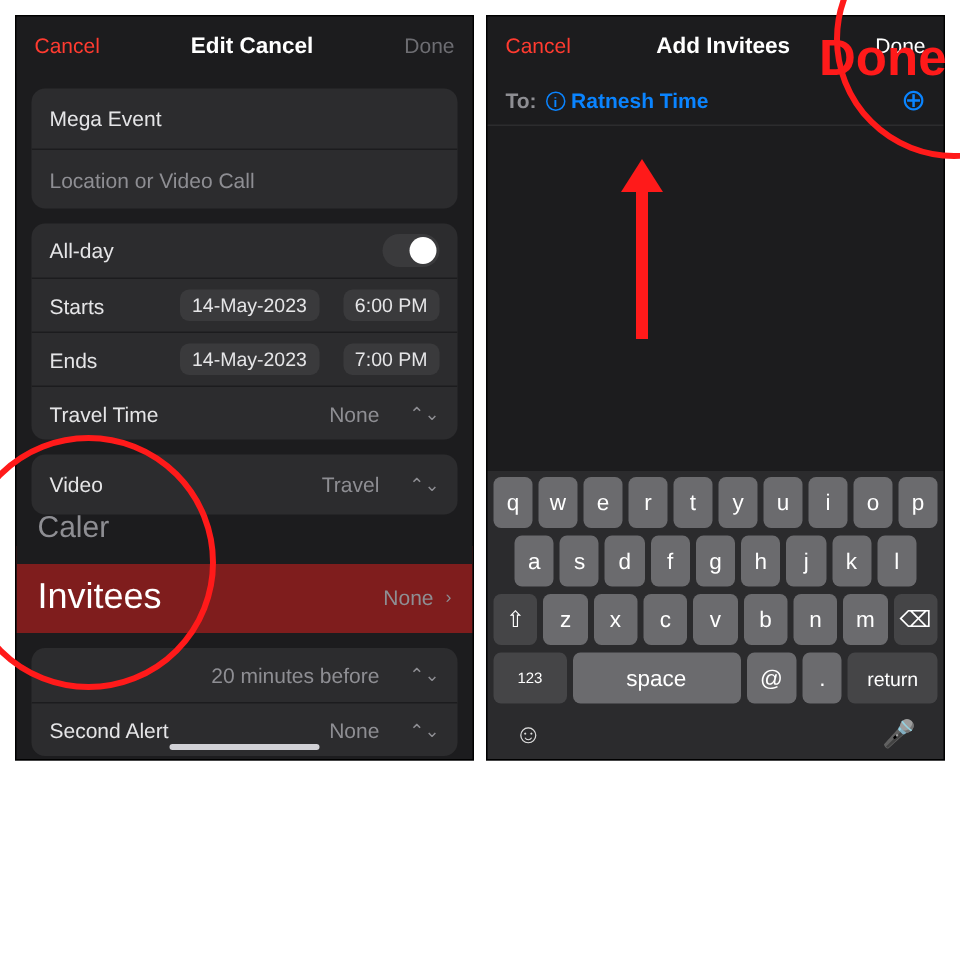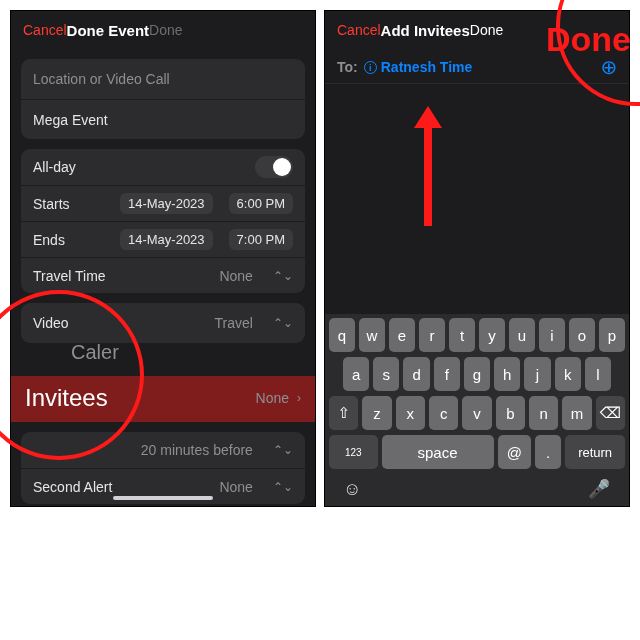--- a/index.html
+++ b/index.html
@@ -4,41 +4,41 @@
 <style>
   * { box-sizing: border-box; margin: 0; padding: 0; font-family: -apple-system, "Helvetica Neue", Arial, sans-serif; }
   body { background: #fff; width: 640px; height: 640px; overflow: hidden; position: relative; }
   .stage { position: relative; width: 640px; height: 640px; }
 
   .phone { position: absolute; top: 10px; width: 306px; height: 497px; background: #1c1c1e; border: 1px solid #000; overflow: hidden; }
   .phoneL { left: 10px; }
   .phoneR { left: 324px; }
 
   
-  .hdr { display: flex; align-items: center; justify-content: flex-start; height: 38px; padding: 0 12px; background: #1c1c1e; }
+  .hdr { display: flex; align-items: center; justify-content: space-between; height: 38px; padding: 0 12px; background: #1c1c1e; }
   .hdr .cancel { color: #ff3b30; font-size: 14px; }
   .hdr .title  { color: #fff; font-size: 15px; font-weight: 600; }
   .hdr .done   { color: #6d6d72; font-size: 14px; }
   .hdr .doneW  { color: #fff; font-size: 14px; }
 
   .grp { margin: 10px 10px 0 10px; background: #2c2c2e; border-radius: 9px; overflow: hidden; font-size: 14px; color: #e5e5e7; }
   .row { display: flex; align-items: center; justify-content: space-between; min-height: 36px; padding: 0 12px; border-top: 1px solid #1c1c1e; }
   .row:first-child { border-top: none; }
   .row.single { min-height: 40px; }
   .muted { color: #8e8e93; }
   .chevron, .updown { color: #8e8e93; font-size: 12px; margin-left: 4px; }
   .valwrap { display: flex; align-items: center; gap: 16px; }
   .pill { background: #3a3a3c; border-radius: 6px; padding: 3px 8px; color: #e5e5e7; font-size: 13px; }
 
   .switch { width: 38px; height: 22px; border-radius: 11px; background: #3a3a3c; position: relative; }
   .switch::after { content: ""; position: absolute; width: 18px; height: 18px; border-radius: 50%; background: #fff; top: 2px; right: 2px; }
 
   .bigrow { background: #7f1d1d; color: #fff; font-size: 24px; padding: 8px 14px 10px 14px; margin: 0 0 0 0; border-top: 12px solid #1c1c1e; display:flex; align-items:center; justify-content:space-between;}
   .bigrow .rt { color:#8e8e93; font-size:14px; display:flex; align-items:center; gap:4px;}
-  .calpeek { color:#8e8e93; font-size:20px; padding: 0 28px; margin-top: -2px; margin-left: 32px; }
+  .calpeek { color:#8e8e93; font-size:20px; padding: 0 14px; margin-top: -2px; }
 
   .homebar { position:absolute; bottom:6px; left:50%; transform:translateX(-50%); width:100px; height:4px; border-radius:2px; background:#d1d1d6; }
 
   
   .tofield { display:flex; align-items:center; gap:6px; padding: 10px 12px 8px 12px; font-size:14px; color:#8e8e93; border-bottom:1px solid #2c2c2e;font-weight:bold; }
   .chip { color:#0a84ff; display:inline-flex; align-items:center; gap:4px; font-size:14px; }
   .chip .i { display:inline-block; width:13px; height:13px; border:1px solid #0a84ff; border-radius:50%; font-size:9px; line-height:12px; text-align:center; color:#0a84ff; }
   .plus { position:absolute; right:10px; top:46px; width:20px; height:20px; color:#0a84ff; font-size:20px; line-height:20px; text-align:center; }
 
   .kbd { position:absolute; left:0; right:0; bottom:0; background:#2b2b2d; padding:4px; }
@@ -59,30 +59,30 @@
   .arcDone { position:absolute; border:4px solid #ff1a1a; border-radius:50%; pointer-events:none; }
 </style>
 </head>
 <body>
 <div class="stage">
 
 <div class="phone phoneL">
 
   <div class="hdr">
     <span class="cancel">Cancel</span>
-    <span class="title">Done Event</span>
+    <span class="title">Edit Cancel</span>
     <span class="done">Done</span>
   </div>
 
   <div class="grp">
+    <div class="row single">
+      <span>Mega Event</span>
+    </div>
     <div class="row single">
       <span class="muted">Location or Video Call</span>
-    </div>
-    <div class="row single">
-      <span>Mega Event</span>
     </div>
   </div>
 
   <div class="grp">
     <div class="row">
       <span>All-day</span>
       <span class="switch"></span>
     </div>
     <div class="row">
       <span>Starts</span>

